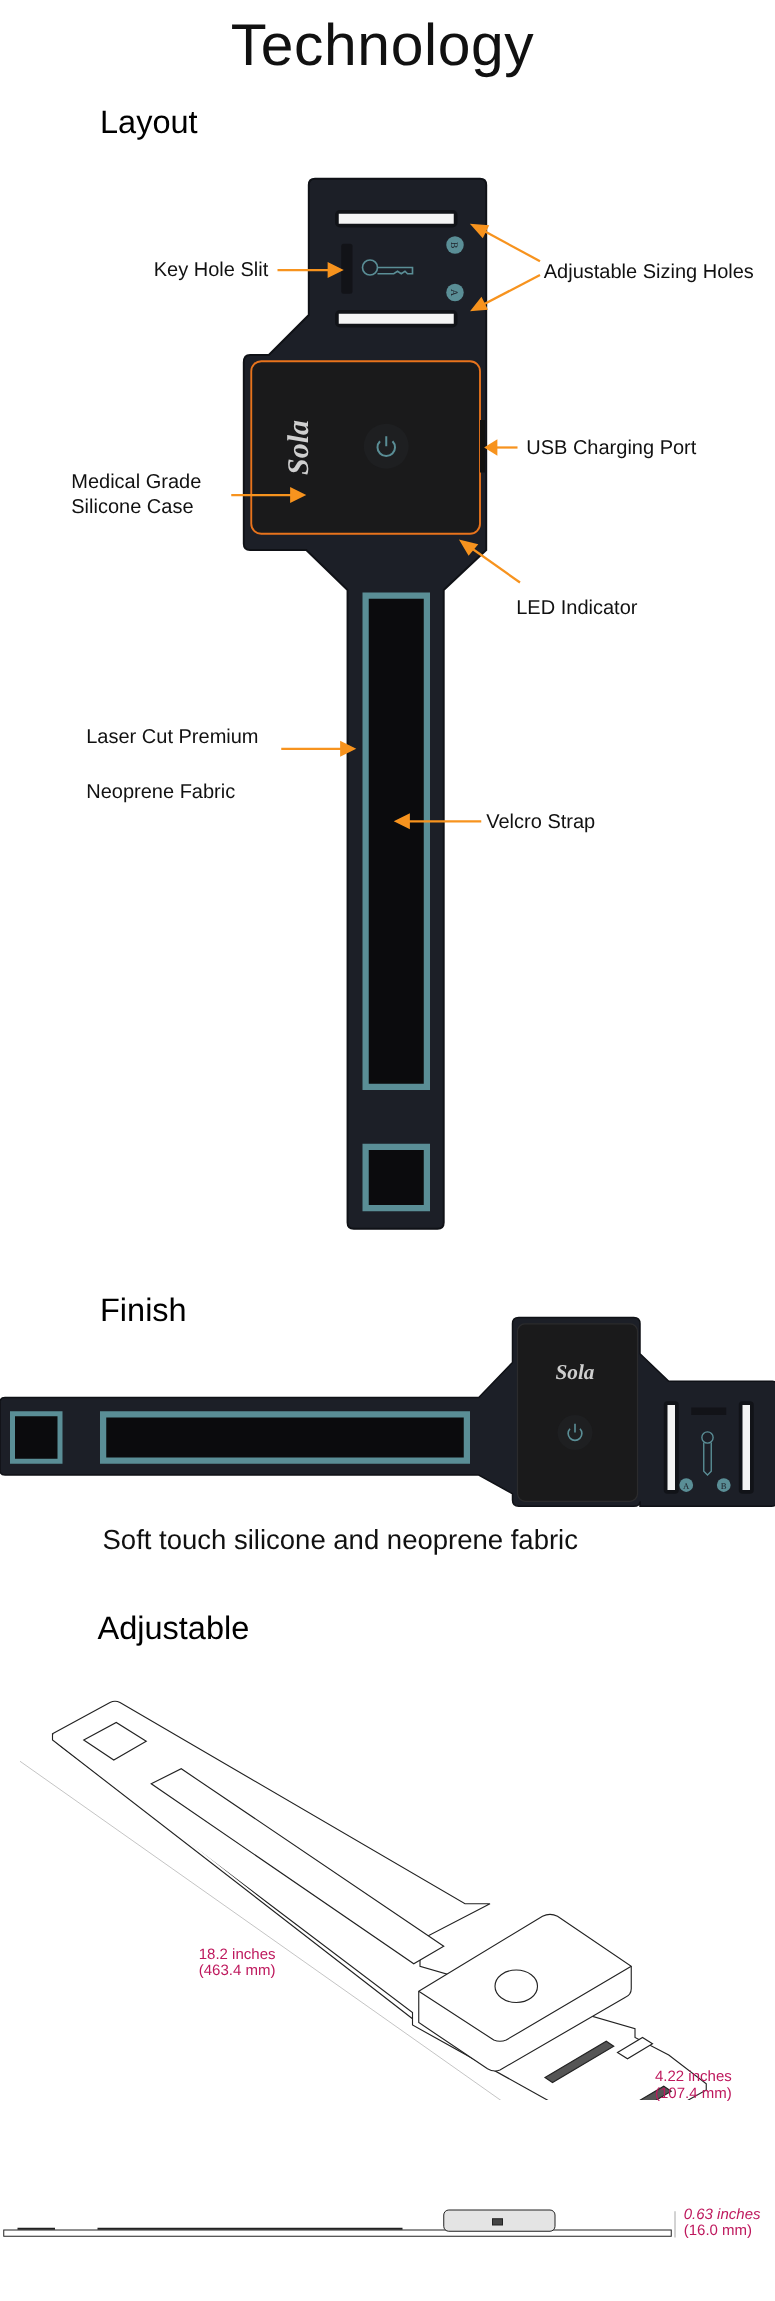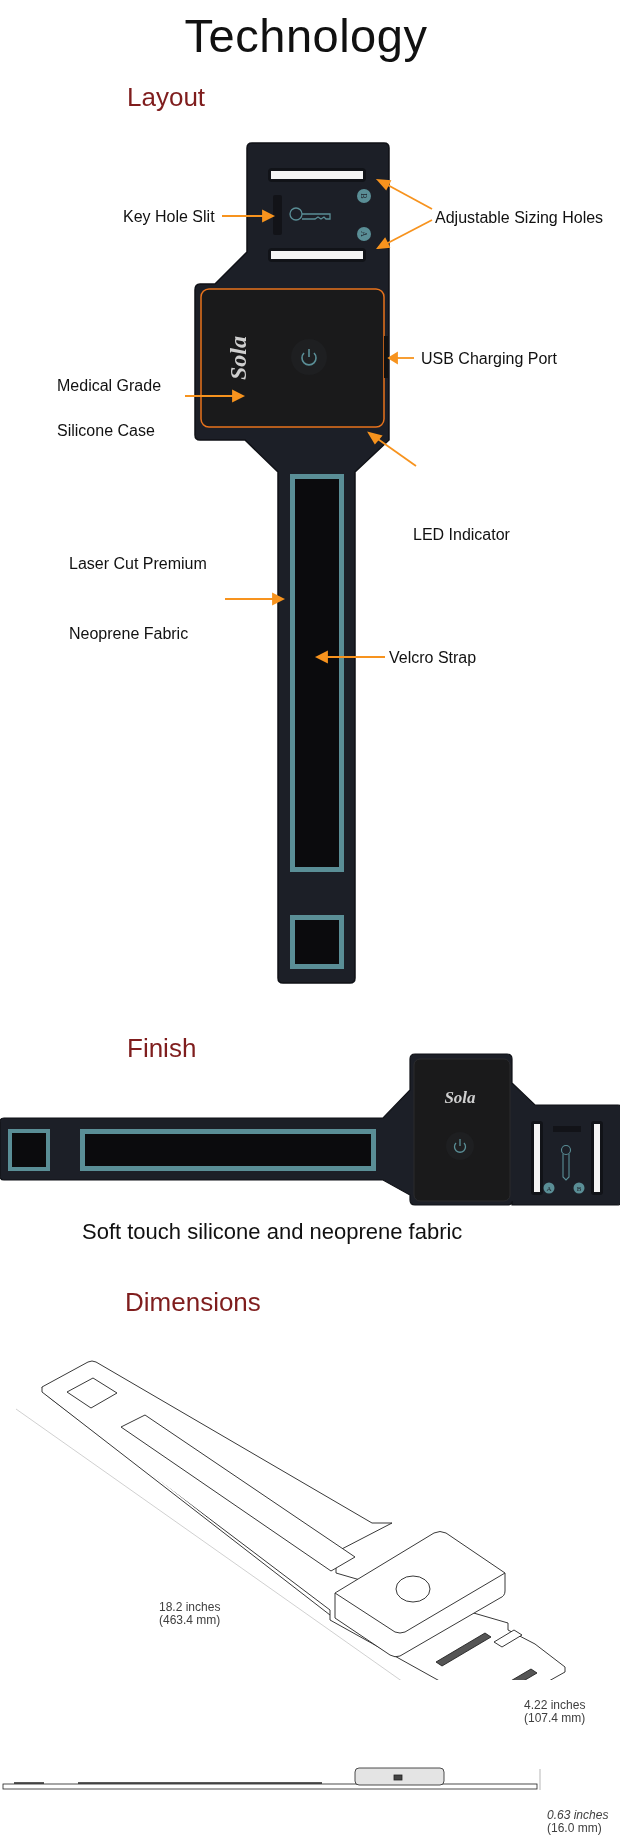--- a/index.html
+++ b/index.html
@@ -1,22 +1,22 @@
 <!DOCTYPE html>
 <html><head>
 <meta charset="utf-8">
 <style>
   * { box-sizing: border-box; margin: 0; padding: 0; }
   html, body { width: 620px; height: 1841px; background: #ffffff; overflow: hidden; }
   body { position: relative; font-family: "Liberation Sans", sans-serif; color: #111; }
   .abs { position: absolute; }
   .title { left: 0; width: 612px; top: 8px; text-align: center; font-size: 47px; font-weight: 300; letter-spacing: 0.5px; color: #111; }
-  .h2 { font-size: 26px; color: #7f1d1d; margin-left: 47px; }
+  .h2 { font-size: 26px; color: #000000; }
   .lbl { font-size: 16px; line-height: 19px; color: #111; white-space: nowrap; }
-  .dimtxt { font-size: 12px; line-height: 13px; color: #404040; white-space: nowrap; margin-top: 44px; }
+  .dimtxt { font-size: 12px; line-height: 13px; color: #be185d; white-space: nowrap; }
   .sub { font-size: 22px; color: #111; }
 </style>
 </head>
 <body>
 
 <div class="abs title">Technology</div>
 
 <div class="abs h2" style="left:80px;top:82px;">Layout</div>
 
 <div class="abs" style="left:0;top:0;width:620px;height:1000px;">
@@ -83,23 +83,23 @@
       <line x1="385" y1="657" x2="324" y2="657"></line>
       <polygon points="317,657 327,652 327,662"></polygon>
     </g>
   </svg>
 </div>
 
 <div class="abs lbl" style="left:123px;top:207px;">Key Hole Slit</div>
 <div class="abs lbl" style="left:435px;top:208px;text-align:right;">Adjustable Sizing Holes</div>
 <div class="abs lbl" style="left:421px;top:349px;">USB Charging Port</div>
 <div class="abs lbl" style="left:57px;top:376px;">Medical Grade</div>
-<div class="abs lbl" style="left:57px;top:396px;margin-top:25px;">Silicone Case</div>
-<div class="abs lbl" style="left:413px;top:477px;margin-top:48px;">LED Indicator</div>
-<div class="abs lbl" style="left:69px;top:554px;">Laser Cut Premium</div>
+<div class="abs lbl" style="left:57px;top:396px;">Silicone Case</div>
+<div class="abs lbl" style="left:413px;top:477px;">LED Indicator</div>
+<div class="abs lbl" style="left:69px;top:580px;">Laser Cut Premium</div>
 <div class="abs lbl" style="left:69px;top:624px;">Neoprene Fabric</div>
 <div class="abs lbl" style="left:389px;top:648px;">Velcro Strap</div>
 
 <div class="abs h2" style="left:80px;top:1033px;">Finish</div>
 
 <div class="abs" style="left:0;top:1050px;width:620px;height:160px;">
   <svg width="620" height="160" viewBox="0 0 620 160">
     <path d="M4,68 L383,68 L410,40 L410,9 Q410,4 415,4 L507,4 Q512,4 512,9 L512,33 L535,55 L618,55 Q622,55 622,60 L622,150 Q622,155 617,155 L512,155 L512,151 Q512,155 507,155 L415,155 Q410,155 410,150 L410,145 L383,130 L4,130 Q0,130 0,126 L0,72 Q0,68 4,68 Z" fill="#1c1f27" stroke="#0f1116" stroke-width="1.2"></path>
 
     <rect x="8" y="79" width="42" height="42" fill="#5a8e96"></rect>
@@ -128,21 +128,21 @@
     </g>
     <circle cx="549" cy="138" r="5.5" fill="#5a8e96"></circle>
     <text x="549" y="141" font-size="7" text-anchor="middle" fill="#1c1f27" font-family="Liberation Serif, serif">A</text>
     <circle cx="579" cy="138" r="5.5" fill="#5a8e96"></circle>
     <text x="579" y="141" font-size="7" text-anchor="middle" fill="#1c1f27" font-family="Liberation Serif, serif">B</text>
   </svg>
 </div>
 
 <div class="abs sub" style="left:82px;top:1219px;">Soft touch silicone and neoprene fabric</div>
 
-<div class="abs h2" style="left:78px;top:1287px;">Dimensions</div>
+<div class="abs h2" style="left:78px;top:1287px;">Adjustable</div>
 
 <div class="abs" style="left:0;top:1340px;width:620px;height:340px;">
   <svg width="620" height="340" viewBox="0 0 620 340">
     <g fill="#fff" stroke="#222" stroke-width="0.9">
 
       <path d="M42,47 L88,22 Q92,20 96,22 L372,183 L392,183 L336,212 L336,232 L336,233 L508,283 L508,290 L535,304 L565,327 L565,332 L490,374 L445,344 L330,280 L330,270 L50,58 Q44,54 42,47 Z"></path>
       <path d="M42,47 L42,52 L330,275"></path>
 
       <path d="M67,52 L93,38 L117,53 L91,68 Z"></path>
       <path d="M121,87 L145,75 L355,217 L331,231 Z"></path>

